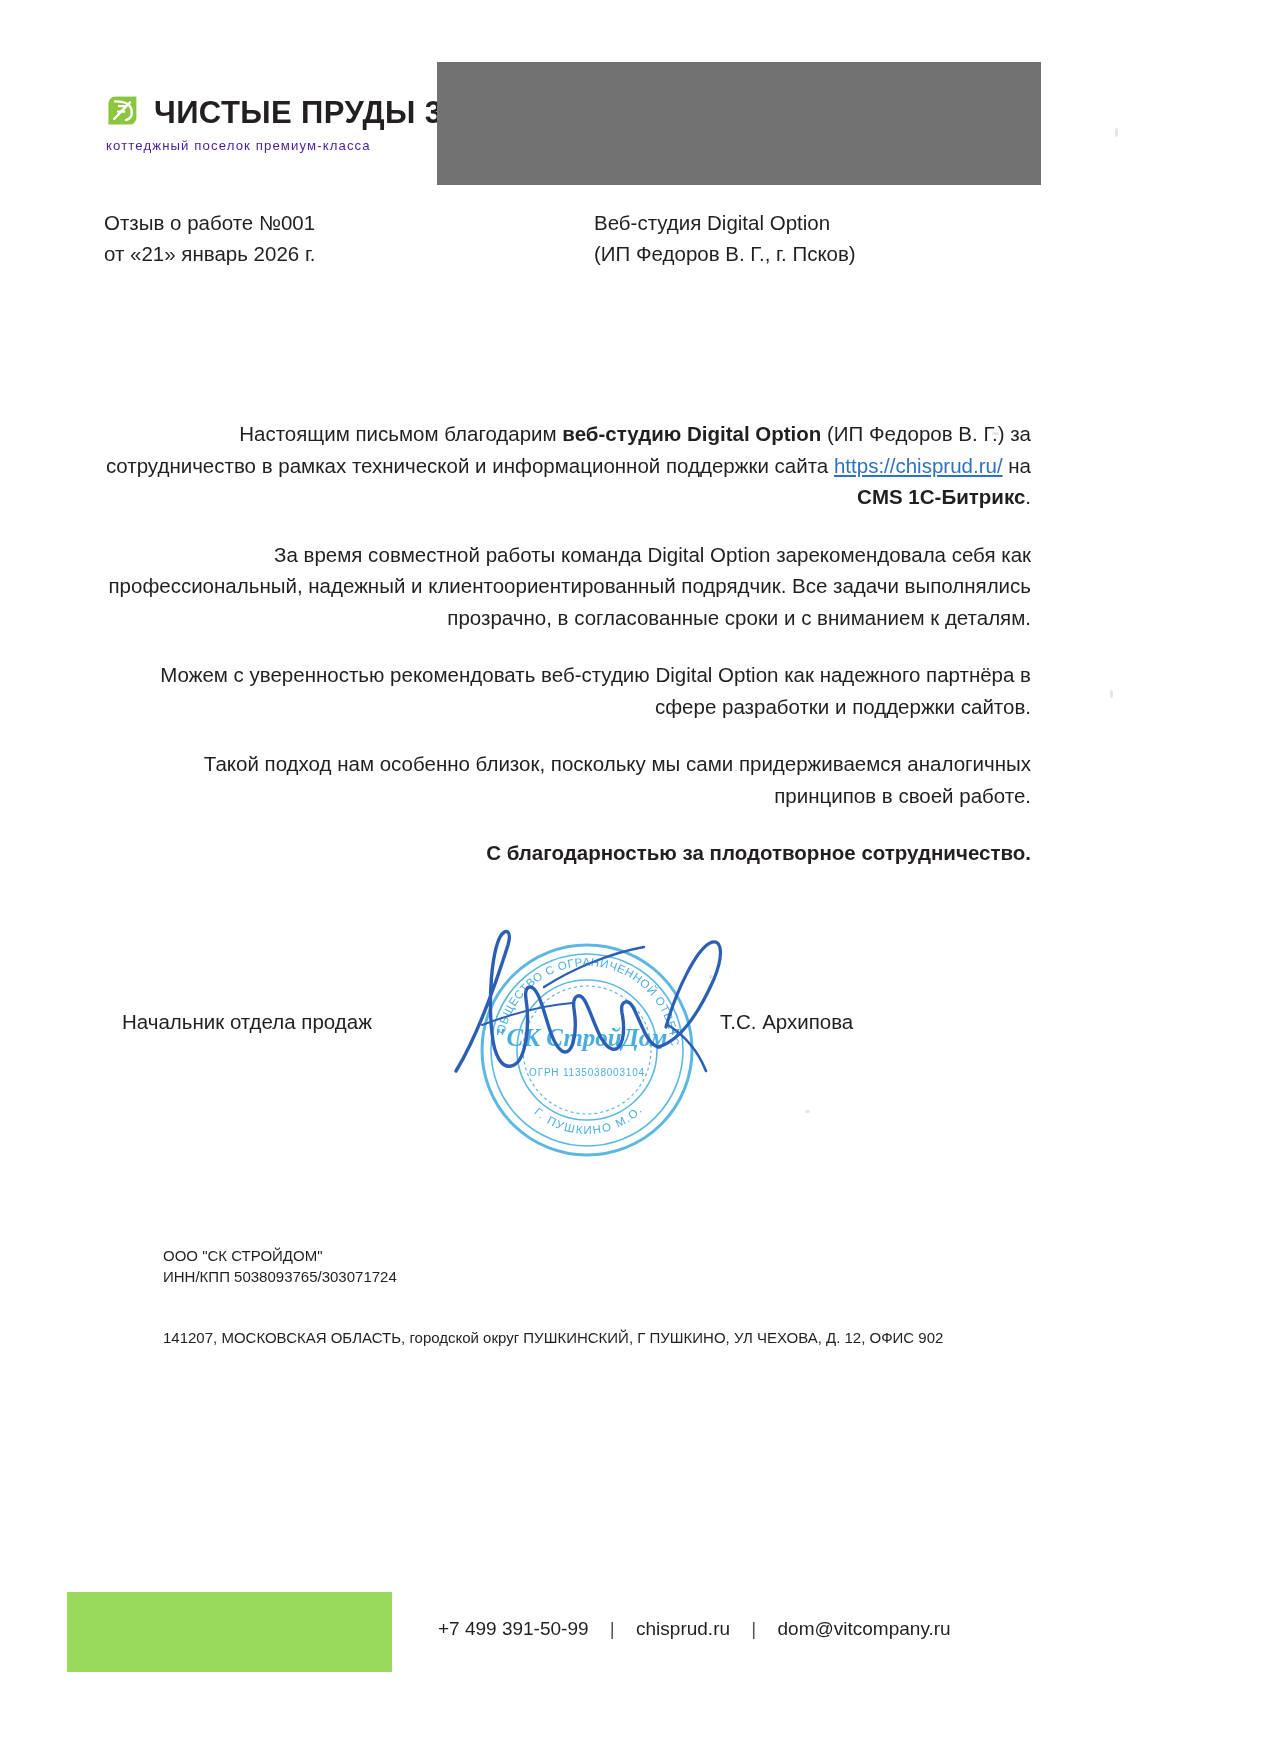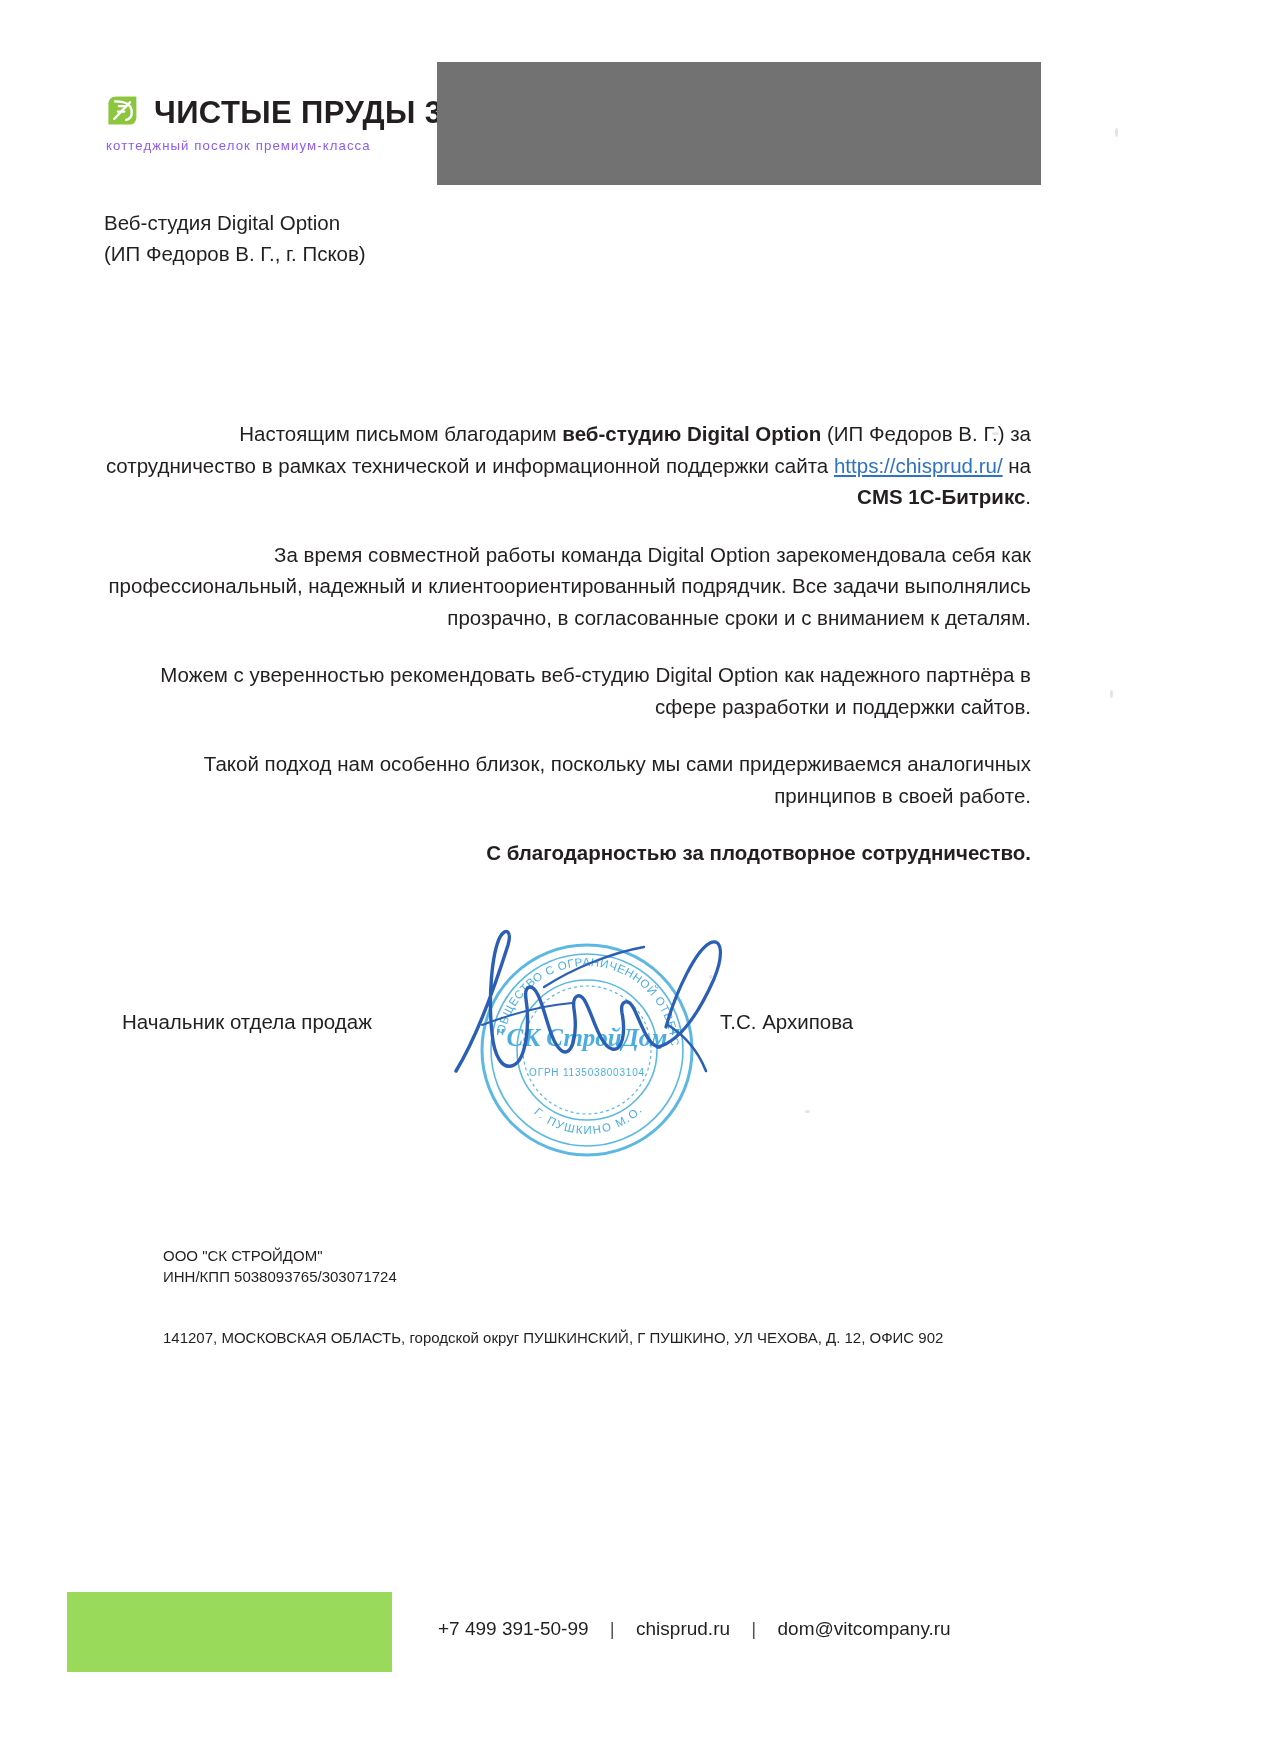--- a/index.html
+++ b/index.html
@@ -49,21 +49,21 @@
     letter-spacing: 0.4px;
     color: #231f20;
     line-height: 1;
     white-space: nowrap;
   }
   .logo-sub {
     margin-top: 7px;
     margin-left: 2px;
     font-size: 13.2px;
     letter-spacing: 1.1px;
-    color: #8b5cf6;
+    color: #4c1d95;
     white-space: nowrap;
   }
   .redaction-bar {
     position: absolute;
     left: 437px;
     top: 62px;
     width: 604px;
     height: 123px;
     background: #727272;
   }
@@ -210,20 +210,24 @@
         </span>
         <span class="logo-title">ЧИСТЫЕ ПРУДЫ 3</span>
       </div>
       <div class="logo-sub">коттеджный поселок премиум-класса</div>
     </div>
 
     <div class="redaction-bar"></div>
   </div>
 
   <div class="meta">
+    <div class="meta-col-left">
+      <div class="meta-line">Отзыв о работе №001</div>
+      <div class="meta-line">от «21» январь 2026 г.</div>
+    </div>
     <div class="meta-col-right">
       <div class="meta-line">Веб-студия Digital Option</div>
       <div class="meta-line">(ИП Федоров В. Г., г. Псков)</div>
     </div>
   </div>
 
   <div class="body-text">
 
     <p class="para first"><span>Настоящим письмом благодарим </span><span class="b">веб-студию Digital Option</span><span> (ИП Федоров В. Г.) за сотрудничество в рамках технической и информационной поддержки сайта </span><a class="link" href="#">https://chisprud.ru/</a><span> на </span><span class="b">CMS 1С-Битрикс</span><span>.</span></p>
 

